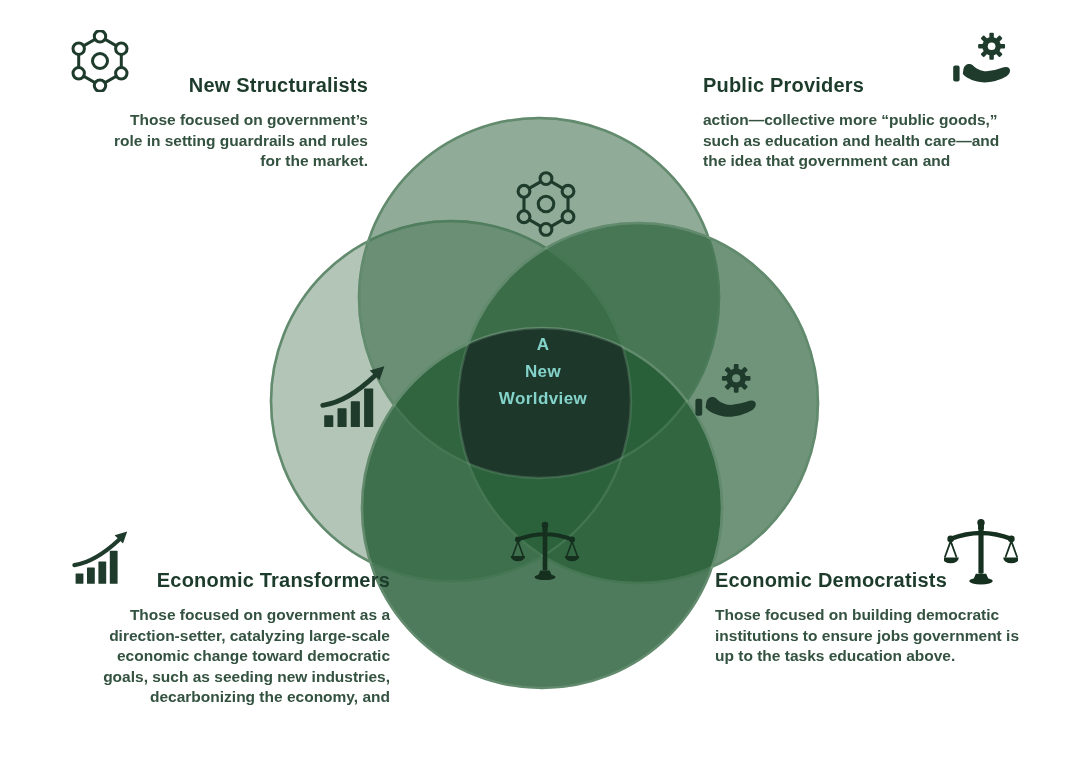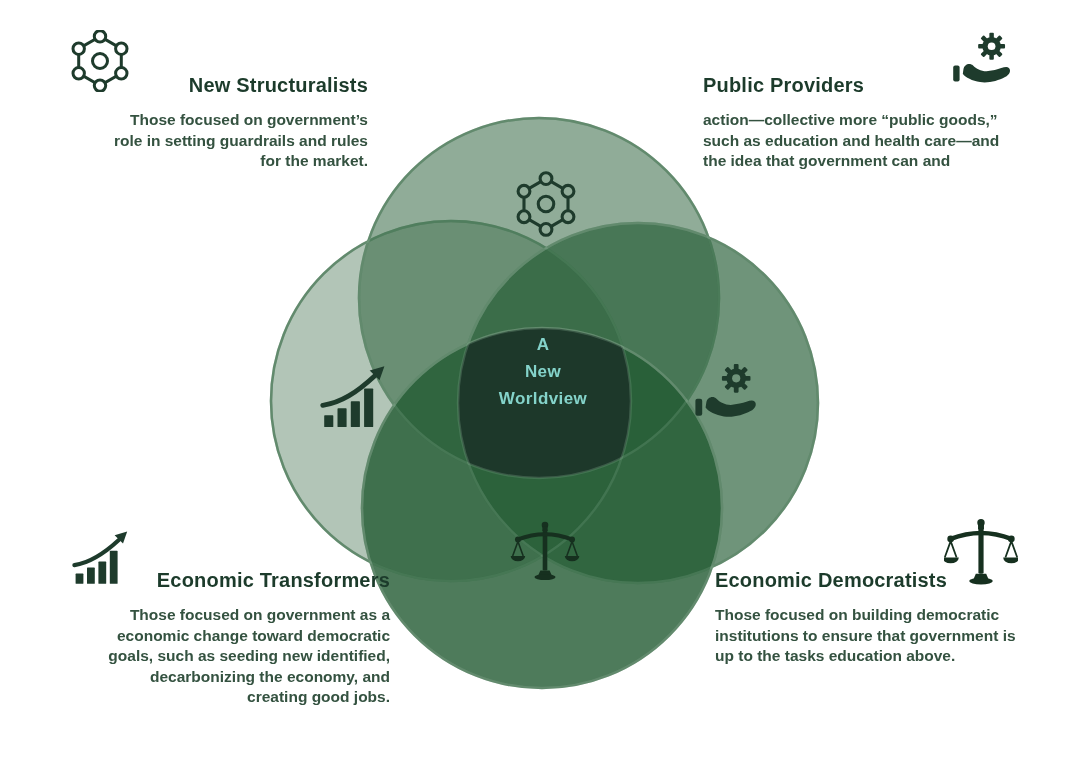--- a/index.html
+++ b/index.html
@@ -195,29 +195,29 @@
       <span class="ln">action—collective more “public goods,”</span>
       <span class="ln">such as education and health care—and</span>
       <span class="ln">the idea that government can and</span>
     </div>
   </div>
 
   <div class="block bl align-right">
     <h2>Economic Transformers</h2>
     <div class="desc">
       <span class="ln">Those focused on government as a</span>
+      <span class="ln">direction-setter, catalyzing large-scale</span>
       <span class="ln">economic change toward democratic</span>
-      <span class="ln">goals, such as seeding new identified,</span>
+      <span class="ln">goals, such as seeding new industries,</span>
       <span class="ln">decarbonizing the economy, and</span>
-      <span class="ln">creating good jobs.</span>
     </div>
   </div>
 
   <div class="block br">
     <h2>Economic Democratists</h2>
     <div class="desc">
       <span class="ln">Those focused on building democratic</span>
-      <span class="ln">institutions to ensure that government is</span>
+      <span class="ln">institutions to ensure jobs government is</span>
       <span class="ln">up to the tasks education above.</span>
     </div>
   </div>
 
 </div>
 
 </body></html>

